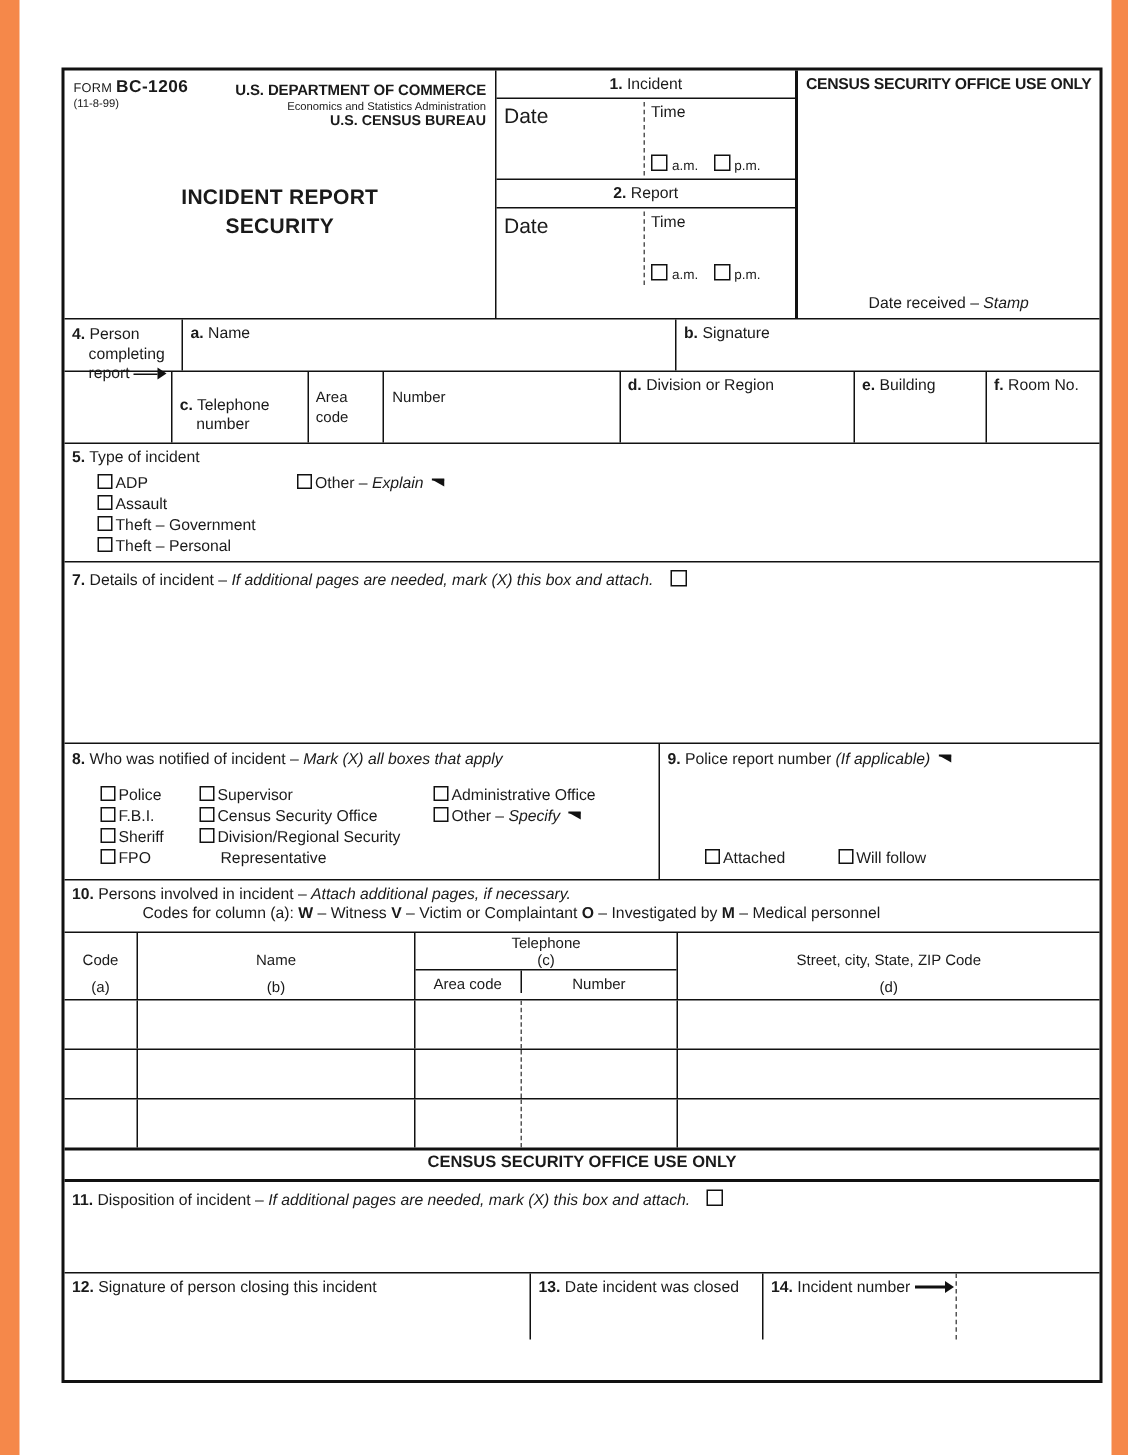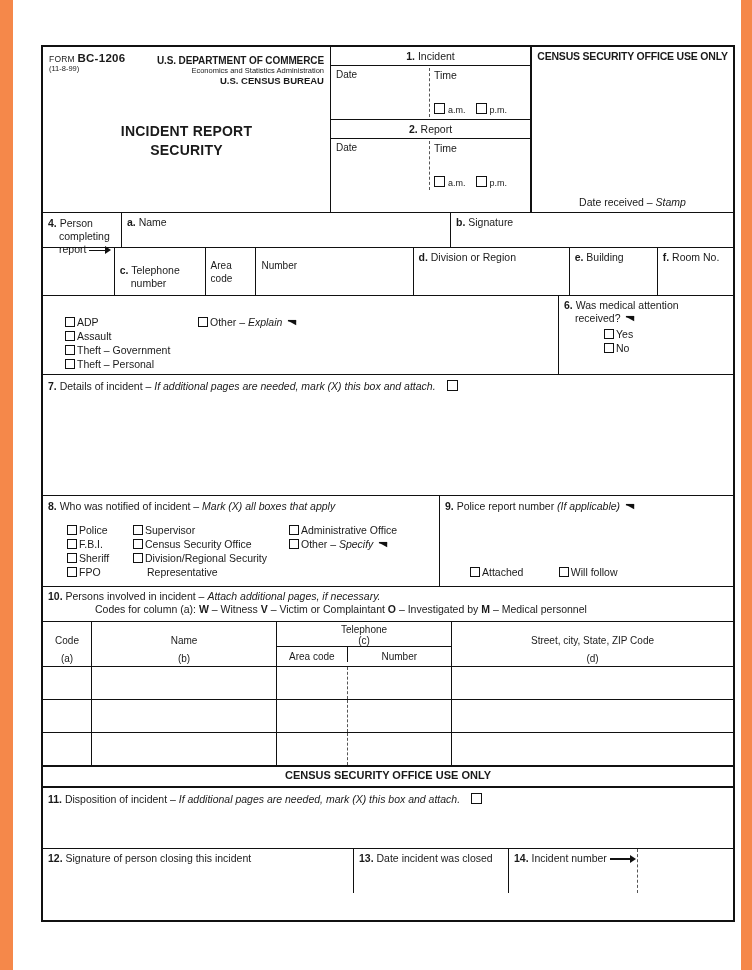--- a/index.html
+++ b/index.html
@@ -68,21 +68,21 @@
   #agency .l3{font-size:9.5px;font-weight:bold;}
   #doc-title{
     text-align:center;font-size:14px;font-weight:bold;
     line-height:1.35;margin-top:36px;letter-spacing:.2px;
   }
   #datetime-col{width:200px;}
   .dt-head{
     text-align:center;font-size:10.5px;padding:3px 0 3px;
   }
   .dt-body{height:53px;position:relative;}
-  .dt-date{position:absolute;left:5px;top:3px;font-size:10px;}
+  .dt-date{position:absolute;left:5px;top:3px;font-size:14px;}
   .dt-time{position:absolute;left:103px;top:3px;font-size:10.5px;}
   .ampm{position:absolute;left:103px;bottom:4px;font-size:9px;}
   .ampm .cbx{width:11px;height:11px;margin-right:3px;}
   .ampm .gap{display:inline-block;width:10px;}
   #census-use{width:203px;position:relative;border-left:2.5px solid #111;}
   #census-use-title{
     font-size:10.5px;font-weight:bold;text-align:center;
     padding:3px 0 0;letter-spacing:-.2px;
   }
   #census-use-foot{
@@ -247,20 +247,24 @@
     <div class="cell bl" style="width:84px;">
       <div class="lbl">
         <span class="num">f.</span>
         <span>Room No.</span>
       </div>
     </div>
   </div>
 
   <div class="row bb" id="sec56">
     <div class="cell" id="sec5">
+      <div class="lbl">
+        <span class="num">5.</span>
+        <span>Type of incident</span>
+      </div>
       <div style="position:absolute;left:22px;top:20px;">
         <div class="cb-item">
           <span class="cbx"></span><span>ADP</span>
         </div>
         <div class="cb-item">
           <span class="cbx"></span><span>Assault</span>
         </div>
         <div class="cb-item">
           <span class="cbx"></span><span>Theft – Government</span>
         </div>
@@ -270,41 +274,20 @@
       </div>
       <div class="cb-item" style="position:absolute;left:155px;top:20px;">
         <span class="cbx"></span><span>Other – </span><span class="i">Explain</span>
         <svg class="ptr" viewBox="0 0 12 12">
           <path d="M1 4 H10 L10 9 Z" fill="#111"></path>
               <path d="M1 4 H10" stroke="#111" stroke-width="1.6"></path>
         </svg>
       </div>
     </div>
 
-    <div class="cell bl" id="sec6">
-      <div class="lbl">
-        <span class="num">6.</span>
-        <span>Was medical attention</span>
-        <div style="padding-left:11px;">
-          <span>received?</span>
-          <svg class="ptr" viewBox="0 0 12 12">
-            <path d="M1 4 H10 L10 9 Z" fill="#111"></path>
-                <path d="M1 4 H10" stroke="#111" stroke-width="1.6"></path>
-          </svg>
-        </div>
-      </div>
-      <div style="position:absolute;left:45px;top:32px;">
-        <div class="cb-item">
-          <span class="cbx"></span><span>Yes</span>
-        </div>
-        <div class="cb-item">
-          <span class="cbx"></span><span>No</span>
-        </div>
-      </div>
-    </div>
   </div>
 
   <div class="bb" id="sec7">
     <div class="lbl" style="padding-top:5px;">
       <span class="num">7.</span>
       <span>Details of incident – </span><span class="i">If additional pages are needed, mark (X) this box and attach.</span>
       <span class="cbx" style="width:11px;height:11px;margin-left:8px;"></span>
     </div>
   </div>
 

